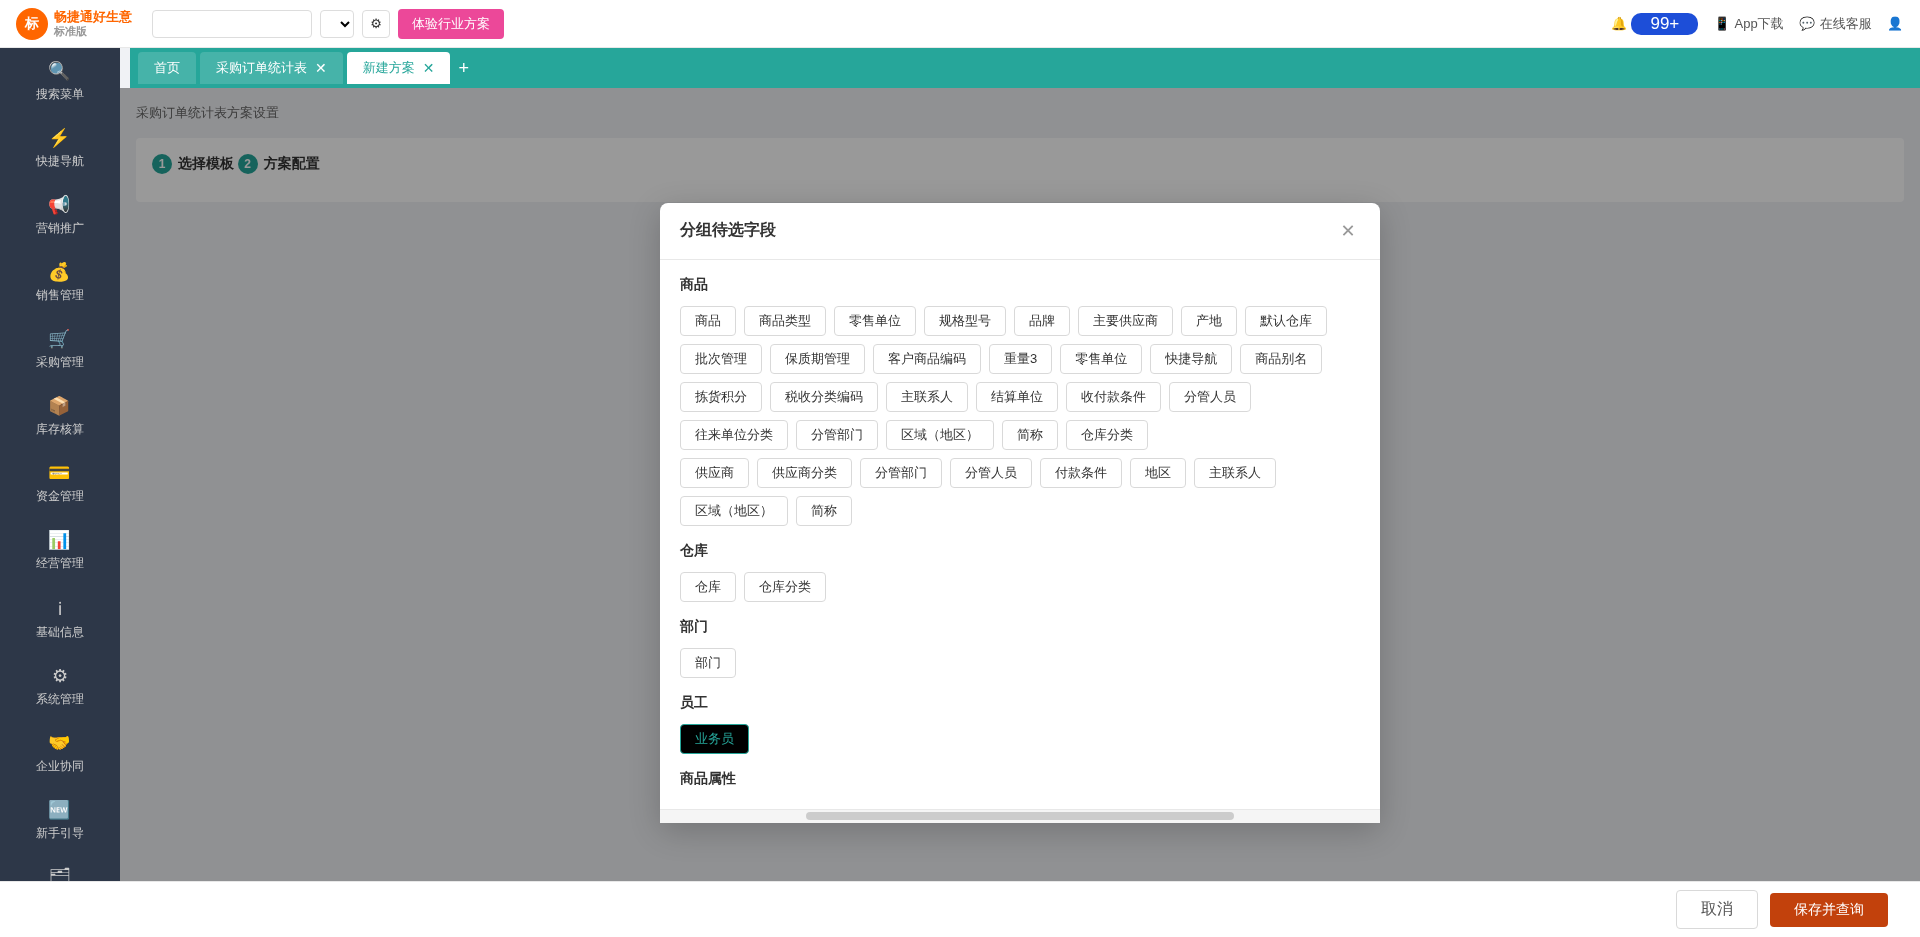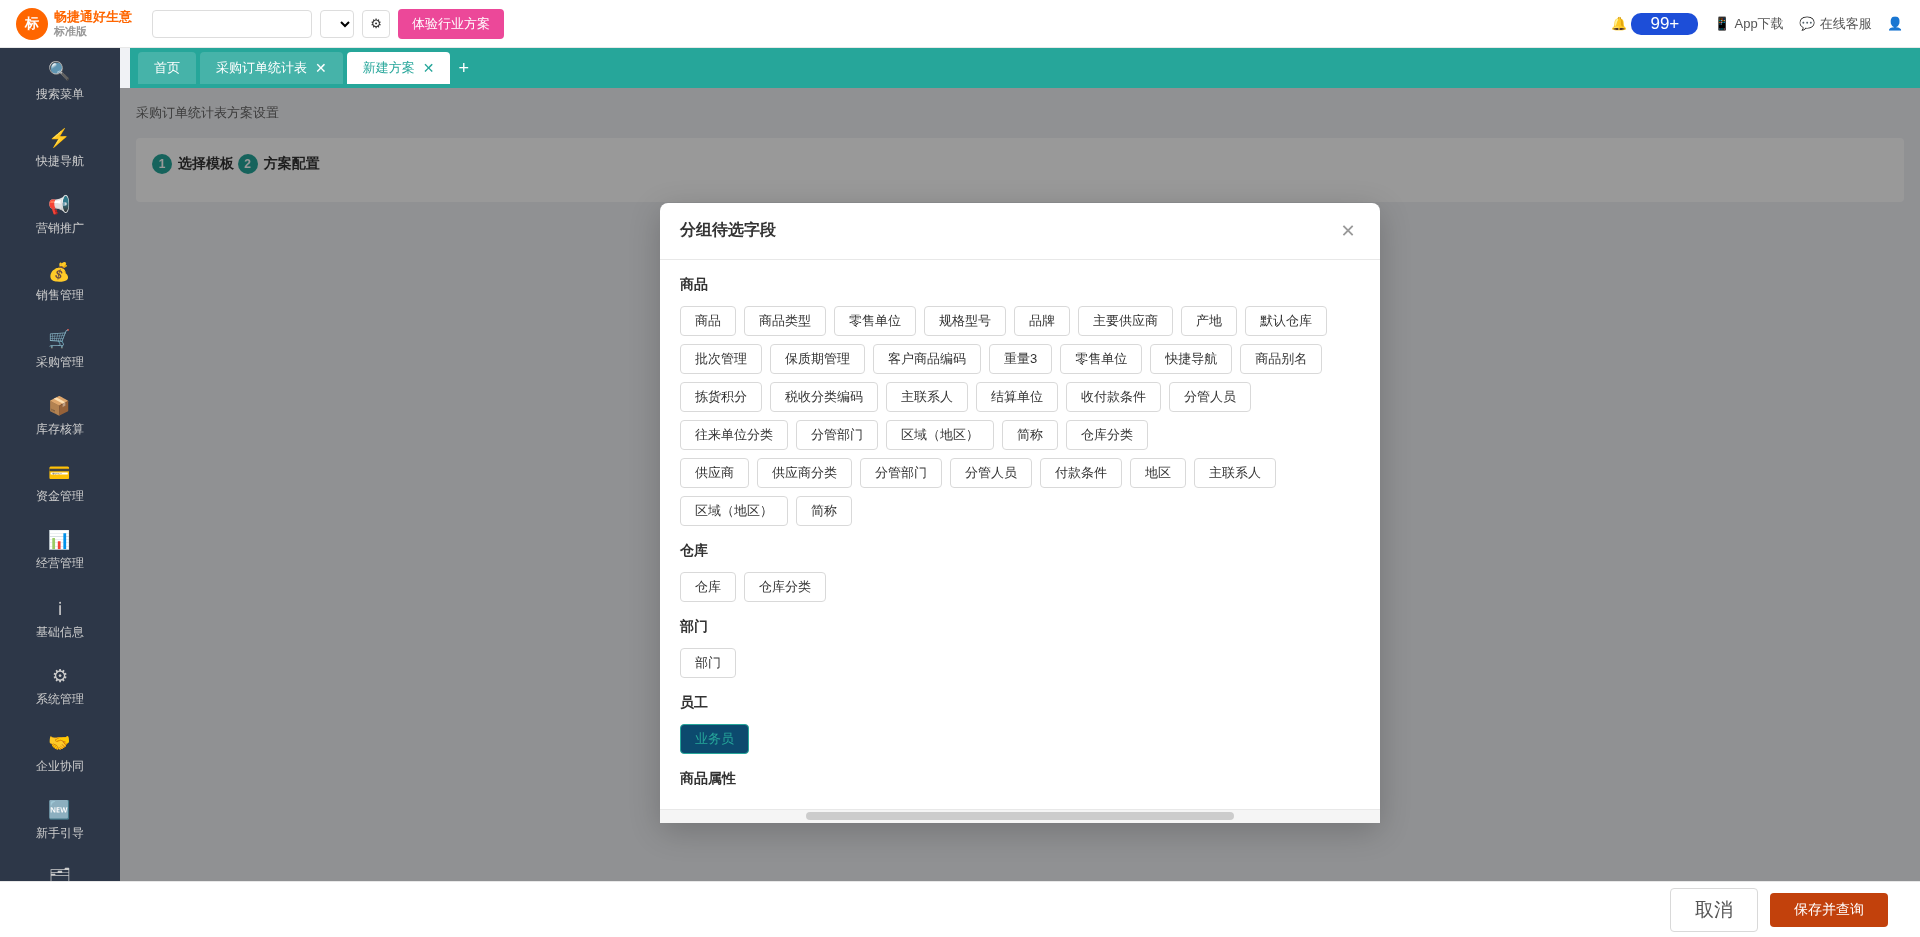--- a/index.html
+++ b/index.html
@@ -154,35 +154,35 @@
       display: flex; flex-wrap: wrap; gap: 8px; margin-bottom: 8px;
     }
     .tag-item {
       border: 1px solid #d9d9d9;
       border-radius: 4px;
       padding: 5px 14px;
       font-size: 13px; color: #333;
       cursor: pointer; background: #fff;
       white-space: nowrap;
     }
-    .tag-item.selected { background: #0c4a6e; border-color: #26a69a; color: #26a69a; }
+    .tag-item.selected { background: #000000; border-color: #26a69a; color: #26a69a; }
 
     
     .modal-footer-bar {
       position: fixed; bottom: 0; left: 0; right: 0;
       height: 56px;
       background: #fff;
       border-top: 1px solid #e8e8e8;
       display: flex; align-items: center; justify-content: flex-end;
       padding: 0 32px; gap: 12px;
       z-index: 300;
     }
     .btn-cancel {
       border: 1px solid #d9d9d9; background: #fff;
-      padding: 8px 24px; border-radius: 4px; cursor: pointer; font-size: 19px; color: #555;
+      padding: 8px 24px; border-radius: 4px; cursor: pointer; font-size: 16px; color: #555;
     }
     .btn-save {
       background: #c2410c; color: #fff; border: none;
       padding: 8px 24px; border-radius: 4px; cursor: pointer; font-size: 14px;
     }
 
     
     .page-breadcrumb {
       font-size: 13px; color: #666; margin-bottom: 16px;
     }

